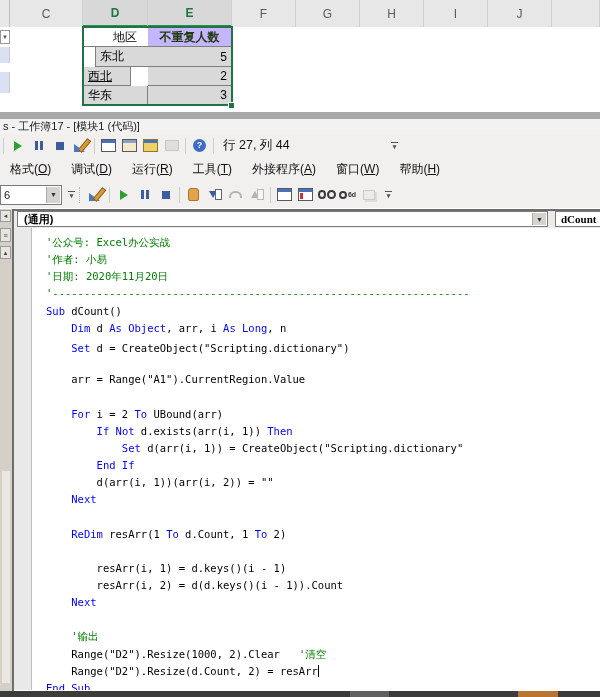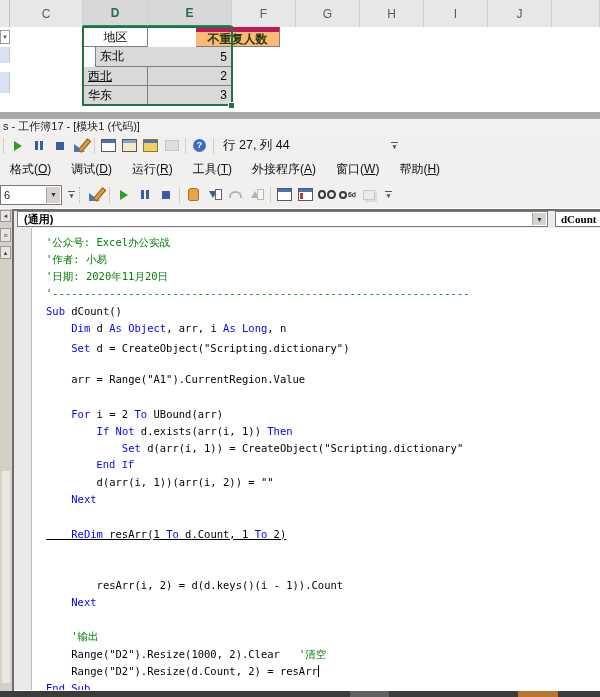--- a/index.html
+++ b/index.html
@@ -15,21 +15,21 @@
   .colh.sel{background:#D8D8D8;color:#217346;border-bottom:2px solid #1F9254;font-weight:bold;}
   .sliver-h{background:#E7E7E7;border-right:1px solid #BFBFBF;height:27px;}
   .sliver-dd{position:absolute;left:0;top:30px;width:10px;height:14px;background:#fff;border:1px solid #9a9a9a;
              font-size:6px;color:#555;display:flex;align-items:center;justify-content:center;}
   .sliver-cell{position:absolute;left:0;width:10px;background:#D9E1F2;border-right:1px solid #C9C9C9;}
 
   .xl-table{position:absolute;left:83px;top:27px;}
   .tcell{position:absolute;border-right:1px solid #7F7F7F;border-bottom:1px solid #7F7F7F;
          font-size:12px;color:#000;display:flex;align-items:center;}
   .tcell.hdr1{background:#FFFFFF;justify-content:center;border-top:1px solid #7F7F7F;border-left:1px solid #7F7F7F;}
-  .tcell.hdr2{background:#fdba74;justify-content:center;color:#203A10;font-weight:bold;border-top:5px solid #be185d;margin-left:48px;}
+  .tcell.hdr2{background:#c4b5fd;justify-content:center;color:#203A10;font-weight:bold;border-top:1px solid #be185d;}
   .tcell.reg{background:#D9D9D9;padding-left:4px;border-left:1px solid #7F7F7F;}
   .tcell.num{background:#D9D9D9;justify-content:flex-end;padding-right:4px;}
   .sel-box{position:absolute;left:82px;top:26px;width:151px;height:80px;border:2px solid #217346;pointer-events:none;}
   .fill-handle{position:absolute;left:228px;top:102px;width:6px;height:6px;background:#217346;border:1px solid #fff;border-right:none;border-bottom:none;}
 
   .gray-band{position:absolute;left:0;top:112px;width:600px;height:7px;background:#A8A8A8;}
 
   
   .vbe-title{position:absolute;left:0;top:119px;width:600px;height:15px;background:#F2F2F2;
              font-size:11px;color:#1a1a1a;display:flex;align-items:center;padding-left:3px;}
@@ -125,25 +125,25 @@
         <div class="colh" style="width: 48px;"></div>
       </div>
 
     <div class="sliver-dd">
         <span>▼</span>
       </div>
     <div class="sliver-cell" style="top:47px;height:16px;"></div>
     <div class="sliver-cell" style="top:72px;height:21px;"></div>
 
     <div class="xl-table" id="xl-table">
-        <div class="tcell hdr1" style="left: 0px; top: 0px; width: 65px; height: 20px;">地区</div>
+        <div class="tcell hdr1" style="left: 0px; top: 0px; width: 84px; height: 20px;">地区</div>
         <div class="tcell hdr2" style="left: 65px; top: 0px; width: 84px; height: 20px;">不重复人数</div>
         <div class="tcell reg" style="left: 12px; top: 20px; width: 65px; height: 20px;">东北</div>
         <div class="tcell num" style="left: 65px; top: 20px; width: 84px; height: 20px;">5</div>
-        <div class="tcell reg" style="left: 0px; top: 40px; width: 65px; height: 19px; text-decoration: underline;">西北</div>
+        <div class="tcell reg" style="left: 0px; top: 40px; width: 48px; height: 19px; text-decoration: underline;">西北</div>
         <div class="tcell num" style="left: 65px; top: 40px; width: 84px; height: 19px;">2</div>
         <div class="tcell reg" style="left: 0px; top: 59px; width: 65px; height: 19px;">华东</div>
         <div class="tcell num" style="left: 65px; top: 59px; width: 84px; height: 19px;">3</div>
       </div>
     <div class="sel-box"></div>
     <div class="fill-handle"></div>
   </div>
 
   <div class="gray-band"></div>
 
@@ -241,25 +241,26 @@
       <div class="code-line" style="top: 40.3px;"><span class="c">'日期: 2020年11月20日</span></div>
       <div class="code-line" style="top: 57.45px;"><span class="c">'------------------------------------------------------------------</span></div>
       <div class="code-line" style="top: 74.6px;"><span class="k">Sub</span><span class="n"> dCount()</span></div>
       <div class="code-line" style="top: 91.75px;"><span class="n">    </span><span class="k">Dim</span><span class="n"> d </span><span class="k">As</span><span class="n"> </span><span class="k">Object</span><span class="n">, arr, i </span><span class="k">As</span><span class="n"> </span><span class="k">Long</span><span class="n">, n</span></div>
       <div class="code-line" style="top: 112px;"><span class="n">    </span><span class="k">Set</span><span class="n"> d = CreateObject("Scripting.dictionary")</span></div>
       <div class="code-line" style="top: 143.2px;"><span class="n">    arr = Range("A1").CurrentRegion.Value</span></div>
       <div class="code-line" style="top: 160.35px;"></div>
       <div class="code-line" style="top: 177.5px;"><span class="n">    </span><span class="k">For</span><span class="n"> i = 2 </span><span class="k">To</span><span class="n"> UBound(arr)</span></div>
       <div class="code-line" style="top: 194.65px;"><span class="n">        </span><span class="k">If</span><span class="n"> </span><span class="k">Not</span><span class="n"> d.exists(arr(i, 1)) </span><span class="k">Then</span></div>
       <div class="code-line" style="top: 211.8px;"><span class="n">            </span><span class="k">Set</span><span class="n"> d(arr(i, 1)) = CreateObject("Scripting.dictionary"</span></div>
-      <div class="code-line" style="top: 228.95px; font-family: Liberation Mono, monospace;"><span class="n">        </span><span class="k">End If</span></div>
+      <div class="code-line" style="top: 228.95px;"><span class="n">        </span><span class="k">End If</span></div>
       <div class="code-line" style="top: 246.1px;"><span class="n">        d(arr(i, 1))(arr(i, 2)) = ""</span></div>
       <div class="code-line" style="top: 263.25px;"><span class="n">    </span><span class="k">Next</span></div>
       <div class="code-line" style="top: 280.4px;"></div>
-      <div class="code-line" style="top: 297.55px; text-decoration: underline;"><span class="n">    </span><span class="k">ReDim</span><span class="n"> resArr(1 </span><span class="k">To</span><span class="n"> d.Count, 1 </span><span class="k">To</span><span class="n"> 2)</span></div>
+      <div class="code-line" style="top: 297.55px;"><span class="n">    </span><span class="k">ReDim</span><span class="n"> resArr(1 </span><span class="k">To</span><span class="n"> d.Count, 1 </span><span class="k">To</span><span class="n"> 2)</span></div>
+      <div class="code-line" style="top: 331.85px;"><span class="n">        resArr(i, 1) = d.keys()(i - 1)</span></div>
       <div class="code-line" style="top: 349px;"><span class="n">        resArr(i, 2) = d(d.keys()(i - 1)).Count</span></div>
       <div class="code-line" style="top: 366.15px;"><span class="n">    </span><span class="k">Next</span></div>
       <div class="code-line" style="top: 383.3px;"></div>
       <div class="code-line" style="top: 400.45px;"><span class="n">    </span><span class="c">'输出</span></div>
       <div class="code-line" style="top: 417.6px;"><span class="n">    Range("D2").Resize(1000, 2).Clear   </span><span class="c">'清空</span></div>
       <div class="code-line" style="top: 434.75px;"><span class="n">    Range("D2").Resize(d.Count, 2) = resArr</span><span class="caret"></span></div>
       <div class="code-line" style="top: 451.9px;"><span class="k">End Sub</span></div>
     </div>
 
   <div class="taskbar">

